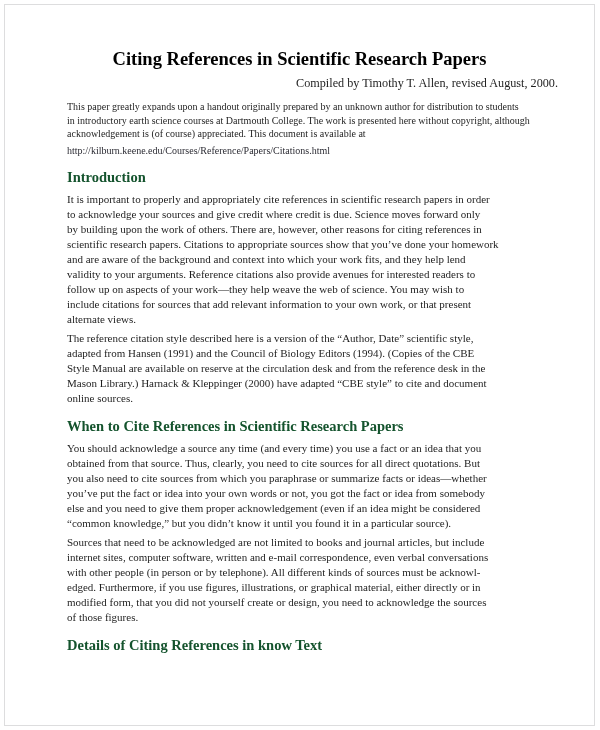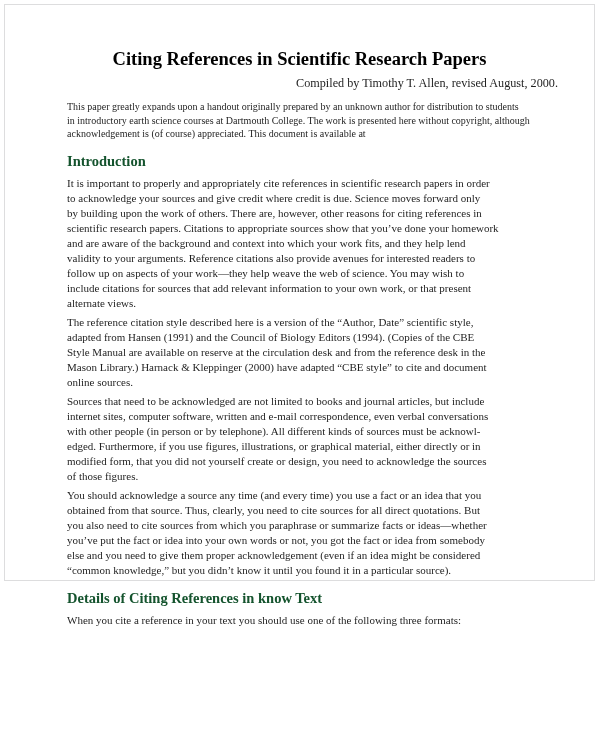--- a/index.html
+++ b/index.html
@@ -10,21 +10,21 @@
   body {
     width: 600px;
     height: 730px;
     font-family: "Liberation Serif", "DejaVu Serif", serif;
     color: #1e1e1e;
     overflow: hidden;
   }
   .page {
     box-sizing: border-box;
     margin: 4px 5px 2px 4px;
-    height: 577px;
+    height: 722px;
     border: 1px solid #ddddde;
     background: #ffffff;
   }
   .title-block {
     text-align: center;
     padding: 0 36px;
   }
   .doc-title {
     margin: 43px 0 0 0;
     font-size: 18.5px;
@@ -78,47 +78,48 @@
   <div class="title-block">
     <h1 class="doc-title">Citing References in Scientific Research Papers</h1>
     <div class="doc-subtitle">Compiled by Timothy T. Allen, revised August, 2000.</div>
   </div>
 
   <div class="prose">
 
     <p class="disclaimer">This paper greatly expands upon a handout originally prepared by an unknown author for distribution to students
 in introductory earth science courses at Dartmouth College. The work is presented here without copyright, although
 acknowledgement is (of course) appreciated. This document is available at</p>
+    <div class="doc-url">http://kilburn.keene.edu/Courses/Reference/Papers/Citations.html</div>
 
     <h2 class="section-heading">Introduction</h2>
     <p class="body-para">It is important to properly and appropriately cite references in scientific research papers in order
 to acknowledge your sources and give credit where credit is due. Science moves forward only
 by building upon the work of others. There are, however, other reasons for citing references in
 scientific research papers. Citations to appropriate sources show that you’ve done your homework
 and are aware of the background and context into which your work fits, and they help lend
 validity to your arguments. Reference citations also provide avenues for interested readers to
 follow up on aspects of your work—they help weave the web of science. You may wish to
 include citations for sources that add relevant information to your own work, or that present
 alternate views.</p>
     <p class="body-para">The reference citation style described here is a version of the “Author, Date” scientific style,
 adapted from Hansen (1991) and the Council of Biology Editors (1994). (Copies of the CBE
 Style Manual are available on reserve at the circulation desk and from the reference desk in the
 Mason Library.) Harnack &amp; Kleppinger (2000) have adapted “CBE style” to cite and document
 online sources.</p>
 
+    <h2 class="section-heading">When to Cite References in Scientific Research Papers</h2>
+    <p class="body-para">You should acknowledge a source any time (and every time) you use a fact or an idea that you
+obtained from that source. Thus, clearly, you need to cite sources for all direct quotations. But
+you also need to cite sources from which you paraphrase or summarize facts or ideas—whether
+you’ve put the fact or idea into your own words or not, you got the fact or idea from somebody
+else and you need to give them proper acknowledgement (even if an idea might be considered
+“common knowledge,” but you didn’t know it until you found it in a particular source).</p>
     <p class="body-para">Sources that need to be acknowledged are not limited to books and journal articles, but include
 internet sites, computer software, written and e-mail correspondence, even verbal conversations
 with other people (in person or by telephone). All different kinds of sources must be acknowl-
 edged. Furthermore, if you use figures, illustrations, or graphical material, either directly or in
 modified form, that you did not yourself create or design, you need to acknowledge the sources
 of those figures.</p>
-    <p class="body-para">You should acknowledge a source any time (and every time) you use a fact or an idea that you
-obtained from that source. Thus, clearly, you need to cite sources for all direct quotations. But
-you also need to cite sources from which you paraphrase or summarize facts or ideas—whether
-you’ve put the fact or idea into your own words or not, you got the fact or idea from somebody
-else and you need to give them proper acknowledgement (even if an idea might be considered
-“common knowledge,” but you didn’t know it until you found it in a particular source).</p>
 
     <h2 class="section-heading">Details of Citing References in know Text</h2>
-    <p class="body-para">When you cite a reference in your text you should use one of the following three formats:</p>
 
   </div>
 </div>
 
 </body></html>

